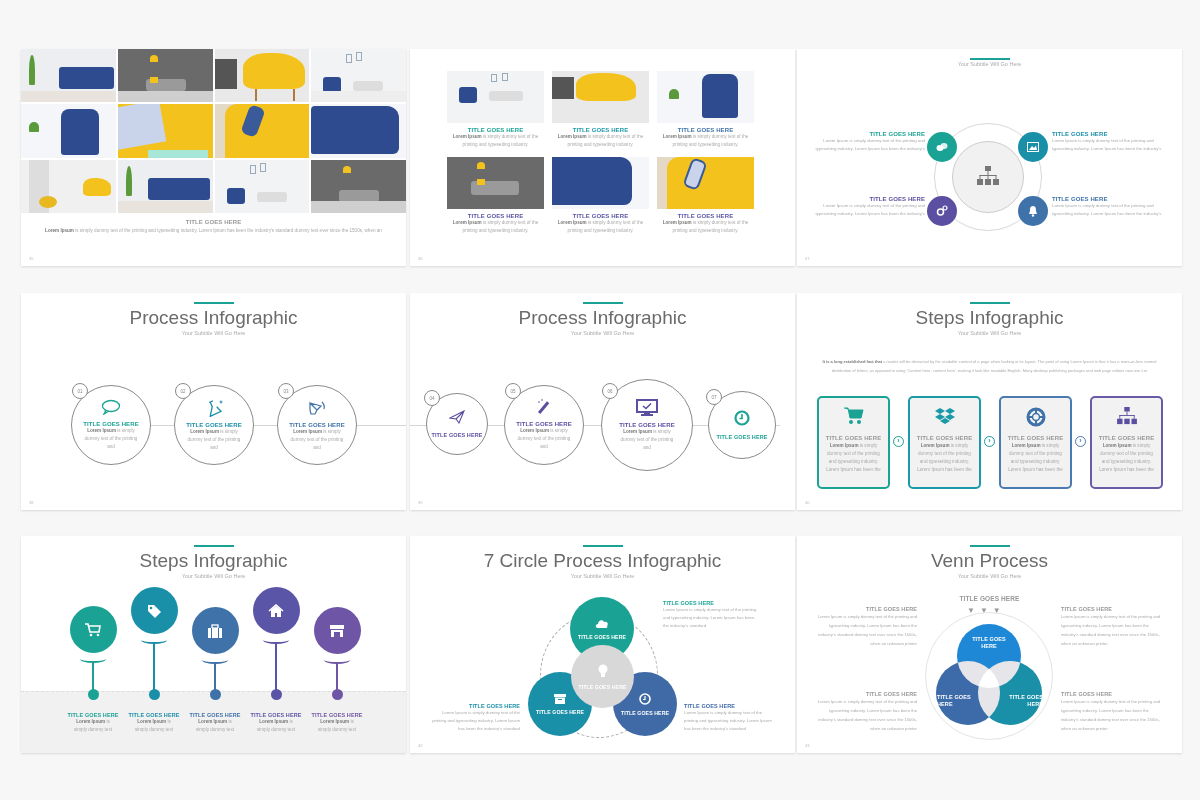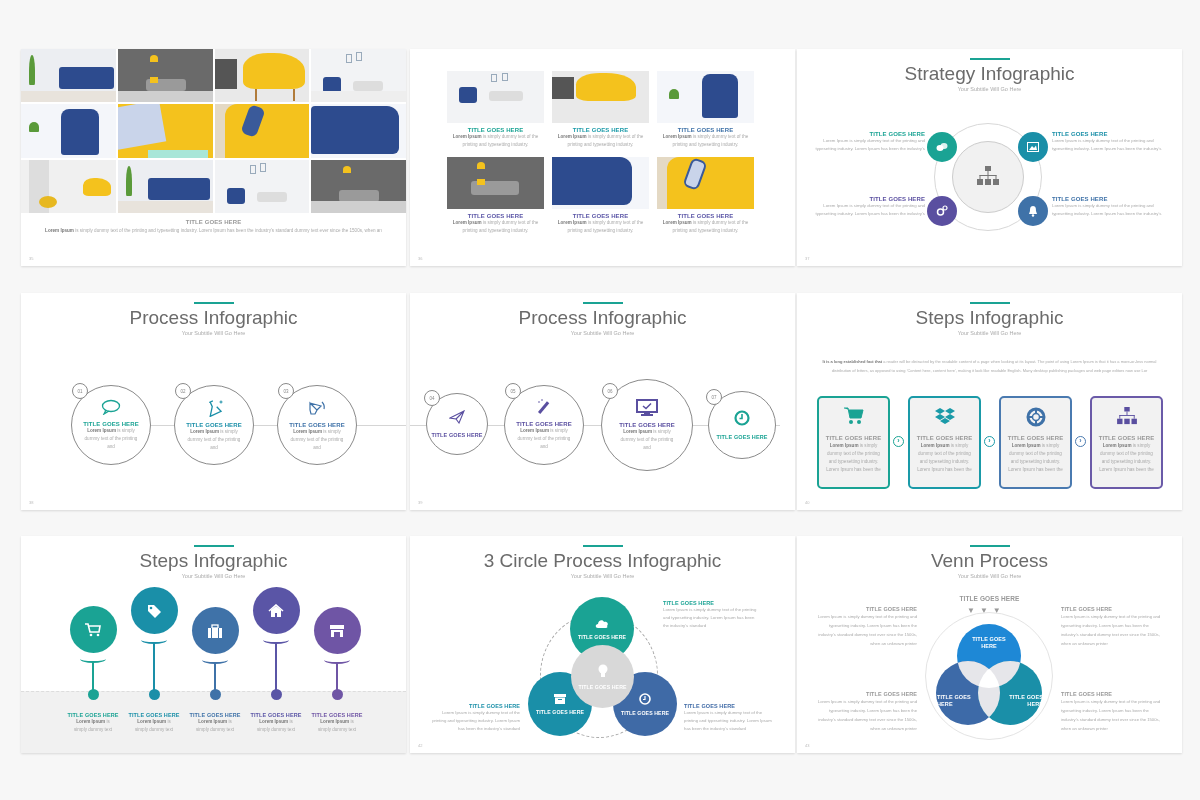--- a/index.html
+++ b/index.html
@@ -167,21 +167,20 @@
       <div class="tg" style="color:#5a55a6;margin-top:4px">TITLE GOES HERE</div>
       <div class="lorem" style="width:92px;margin:0 auto"><b>Lorem Ipsum</b><span> is simply dummy text of the printing and typesetting industry.</span></div>
       </div>
     </div>
   <div class="pnum">36</div>
 </div>
 
 <div class="slide s3">
   <div class="hdr">
     <div class="bar"></div>
-    <div class="title">Strategy Infographic</div>
     <div class="sub">Your Subtitle Will Go Here</div>
   </div>
   <div class="ring" style="left:137px;top:74px;width:108px;height:108px"></div>
   <div class="ring" style="left:155px;top:92px;width:72px;height:72px;background:#f1f1f1;border-color:#ccc"></div>
   <div style="position:absolute;left:180px;top:117px;color:#777">
     <svg width="22" height="20" viewBox="0 0 22 20">
         <rect x="8" y="0" width="6" height="5" fill="#777"></rect>
         <rect x="10.5" y="5" width="1" height="4" fill="#777"></rect>
         <rect x="2.5" y="9" width="17" height="1" fill="#777"></rect>
         <rect x="2.5" y="9" width="1" height="4" fill="#777"></rect>
@@ -460,21 +459,21 @@
     </div>
   <div class="col" style="left:285px">
       <div class="tg" style="color:#6f55a5;font-size:5.5px">TITLE GOES HERE</div>
       <div class="lorem" style="width:44px;margin:0 auto"><b>Lorem Ipsum</b><span> is simply dummy text</span></div>
     </div>
 </div>
 
 <div class="slide s8">
   <div class="hdr">
     <div class="bar"></div>
-    <div class="title">3 Circle Process Infographic</div>
+    <div class="title">7 Circle Process Infographic</div>
     <div class="sub">Your Subtitle Will Go Here</div>
   </div>
   <div style="position:absolute;left:130px;top:77px;width:118px;height:125px;border:1px dashed #aaa;border-radius:50%"></div>
   <div class="circ" style="left:160px;top:61px;width:64px;height:64px;background:#1aa394;flex-direction:column">
     <svg width="14" height="9" viewBox="0 0 14 9">
         <path d="M3 9 C0 9 0 5 3 5 C3 1 8 0 9 3 C12 2 14 5 12 7 C13 8 12 9 11 9Z" fill="#fff"></path>
       </svg>
     <div class="tg" style="font-size:5.2px;margin-top:6px;color:#fff">TITLE GOES HERE</div>
   </div>
   <div class="circ" style="left:118px;top:136px;width:64px;height:64px;background:#1a8fa8;flex-direction:column">

